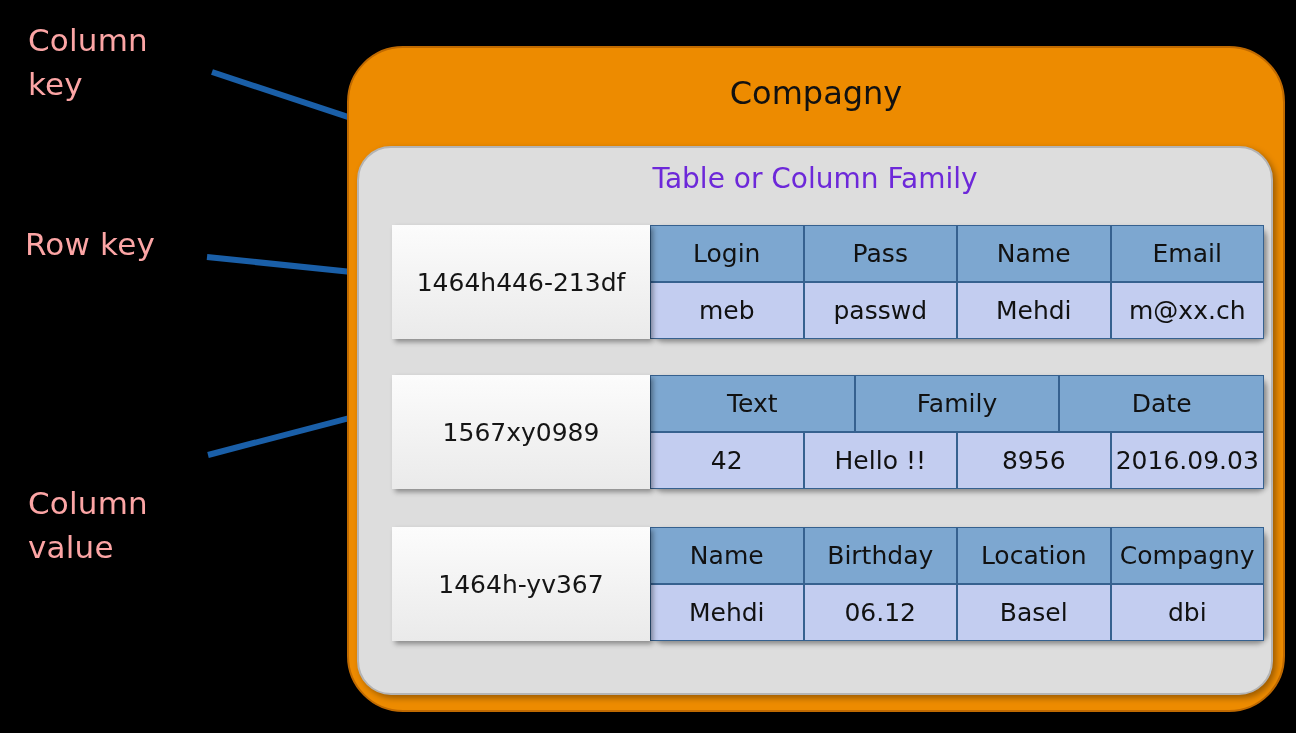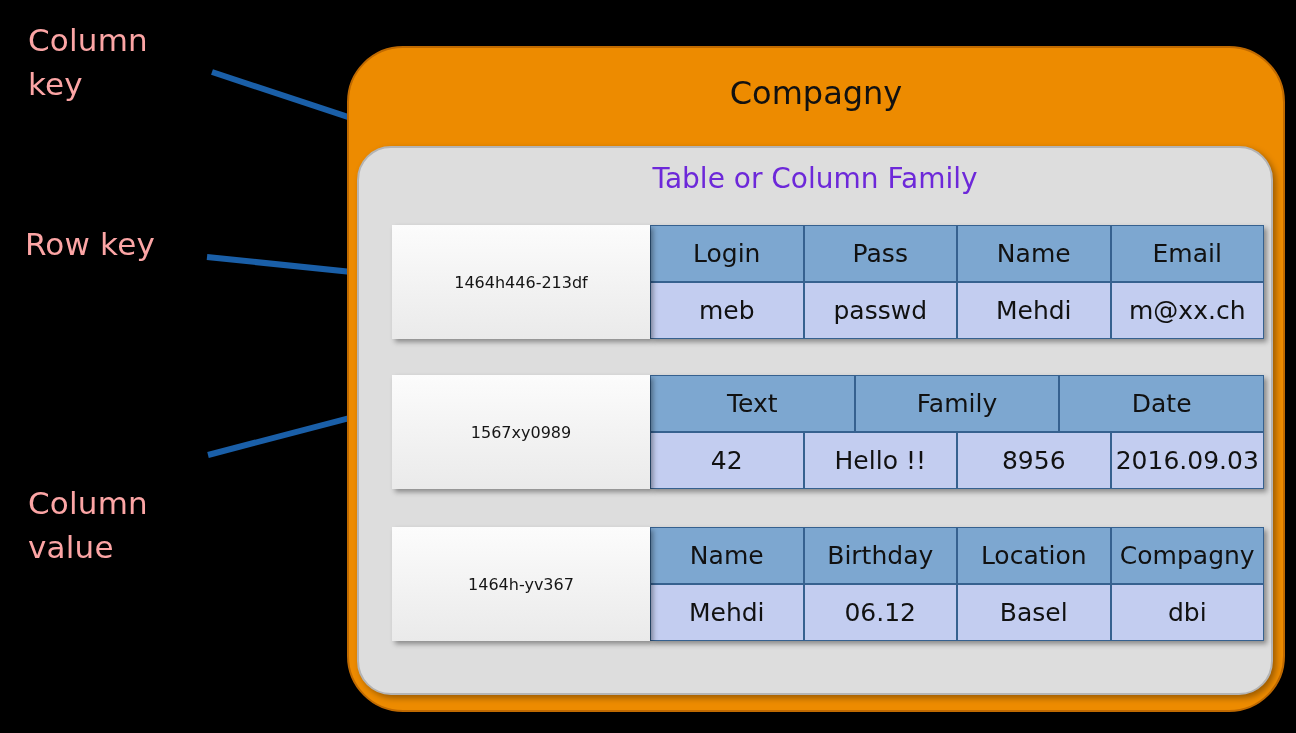--- a/index.html
+++ b/index.html
@@ -97,32 +97,33 @@
   #data-row-2 { top: 379px; }
 
   .row-key {
     width: 258px;
     height: 100%;
     box-sizing: border-box;
     background: linear-gradient(to bottom, #fcfcfc 0%, #f2f2f2 55%, #eaeaea 100%);
     display: flex;
     align-items: center;
     justify-content: center;
-    font-size: 16px;
+    font-size: 25px;
     color: #151515;
     box-shadow: 3px 3px 5px rgba(0,0,0,0.38);
     position: relative;
     z-index: 1;
   }
 
   .cells {
     flex: 1;
     display: flex;
     flex-direction: column;
     box-shadow: 3px 3px 5px rgba(0,0,0,0.38);
+    border-radius: 10px;
   }
   .cell-line {
     display: flex;
     height: 50%;
   }
   .cell {
     flex: 1 1 0;
     box-sizing: border-box;
     border: 1px solid #36618f;
     display: flex;

